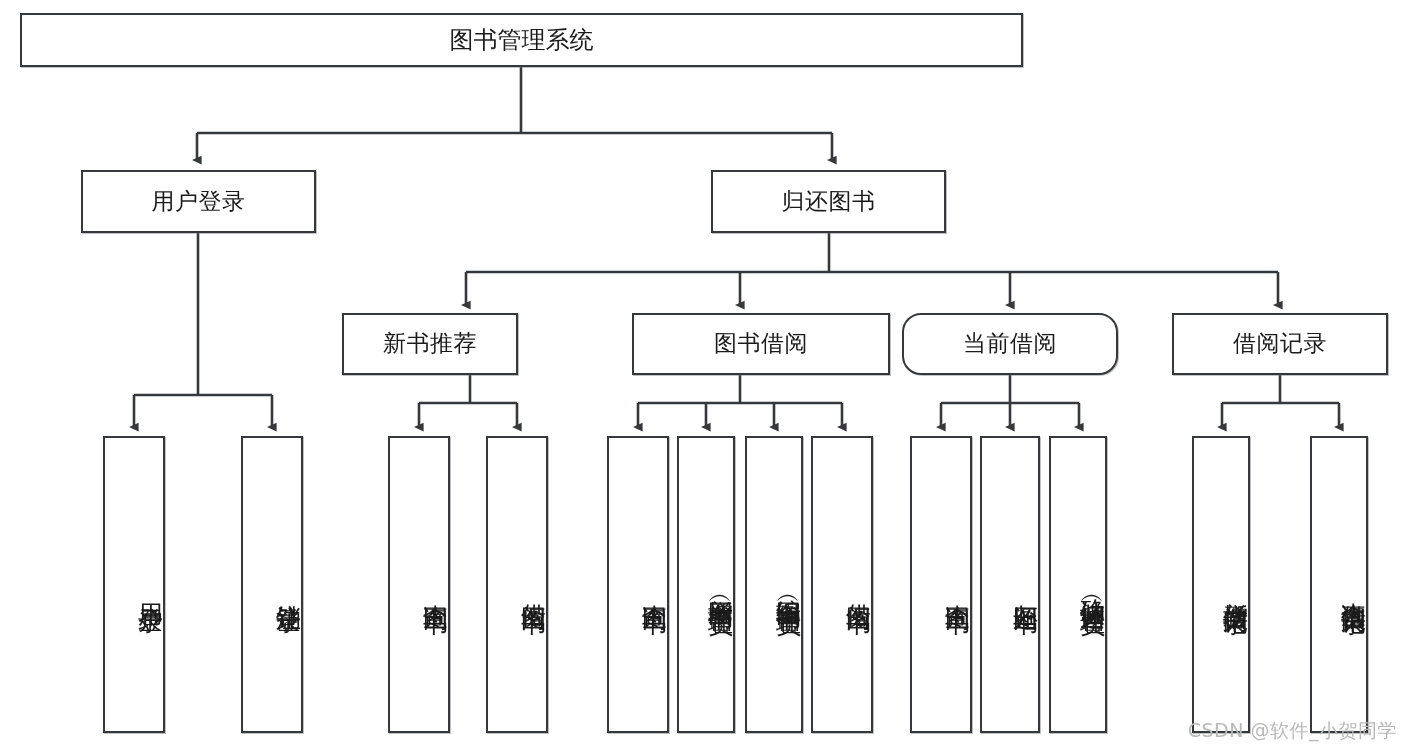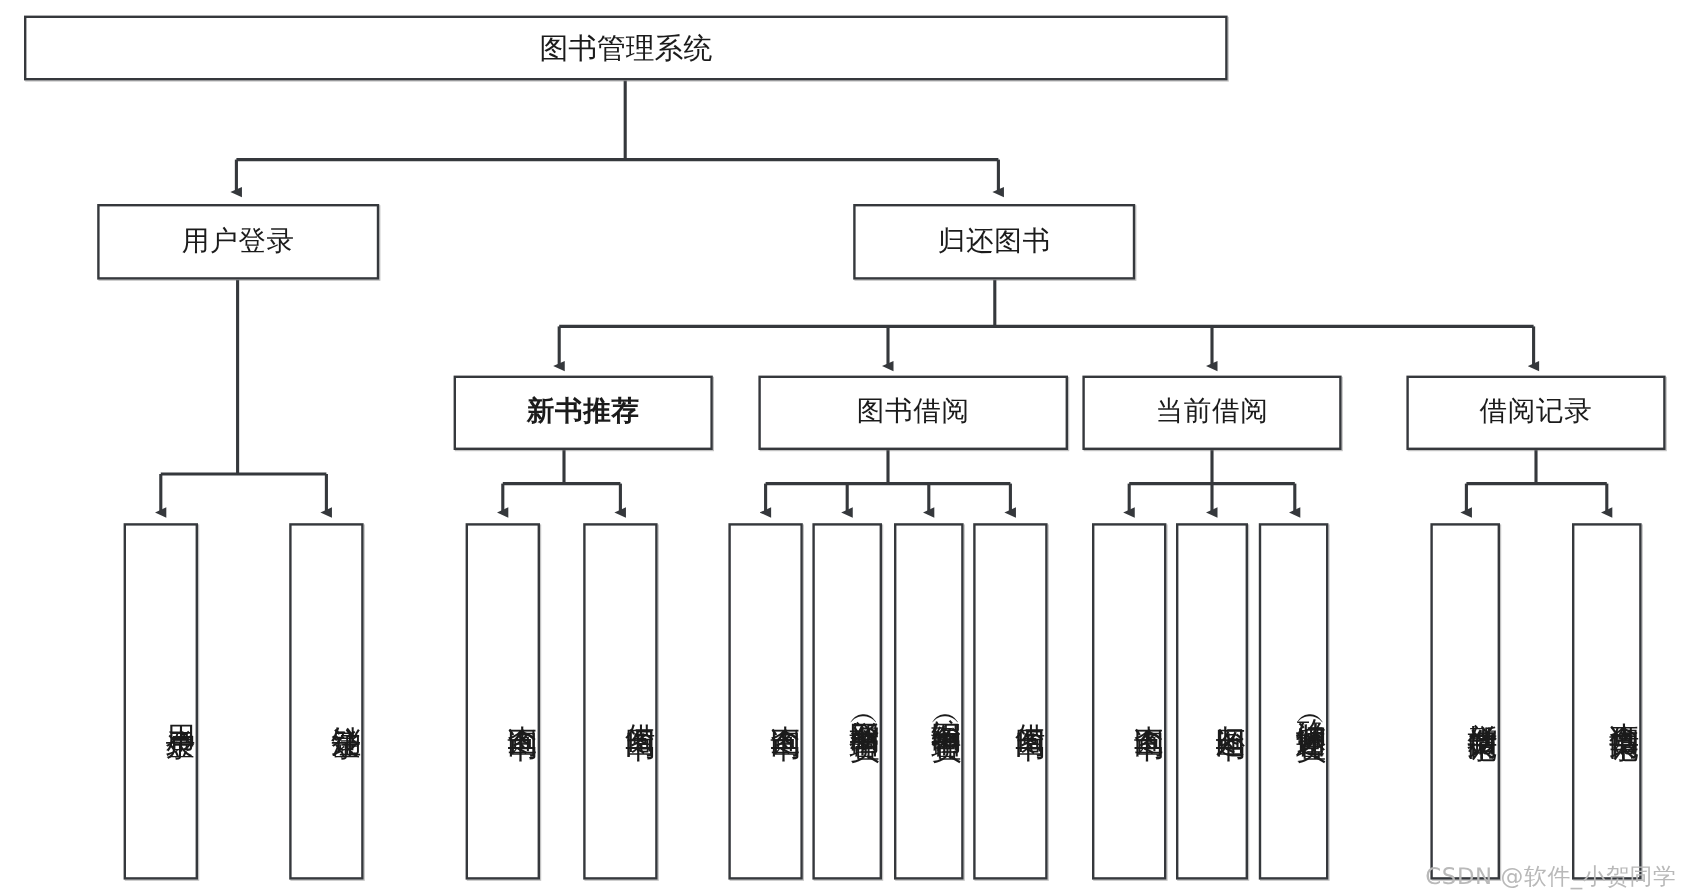--- a/index.html
+++ b/index.html
@@ -129,27 +129,27 @@
     <span>图书管理系统</span>
   </div>
 
   <div class="node h" style="left:81px; top:170px; width:235px; height:63px;">
     <span>用户登录</span>
   </div>
   <div class="node h" style="left:711px; top:170px; width:235px; height:63px;">
     <span>归还图书</span>
   </div>
 
-  <div class="node h" style="left:378px; top:313px; width:216px; height:62px;font-weight:bold;">
+  <div class="node h" style="left:342px; top:313px; width:176px; height:62px;">
     <span>新书推荐</span>
   </div>
   <div class="node h" style="left:632px; top:313px; width:258px; height:62px;">
     <span>图书借阅</span>
   </div>
-  <div class="node h" style="left:902px; top:313px; width:216px; height:62px;">
+  <div class="node h" style="left:902px; top:313px; width:216px; height:62px;border-radius:19px;">
     <span>当前借阅</span>
   </div>
   <div class="node h" style="left:1172px; top:313px; width:216px; height:62px;text-align:right;">
     <span>借阅记录</span>
   </div>
 
   <div class="node v" style="left:103px; top:436px; width:62px; height:297px;">
     <span class="vtext">用户登录</span>
   </div>
   <div class="node v" style="left:241px; top:436px; width:62px; height:297px;">

